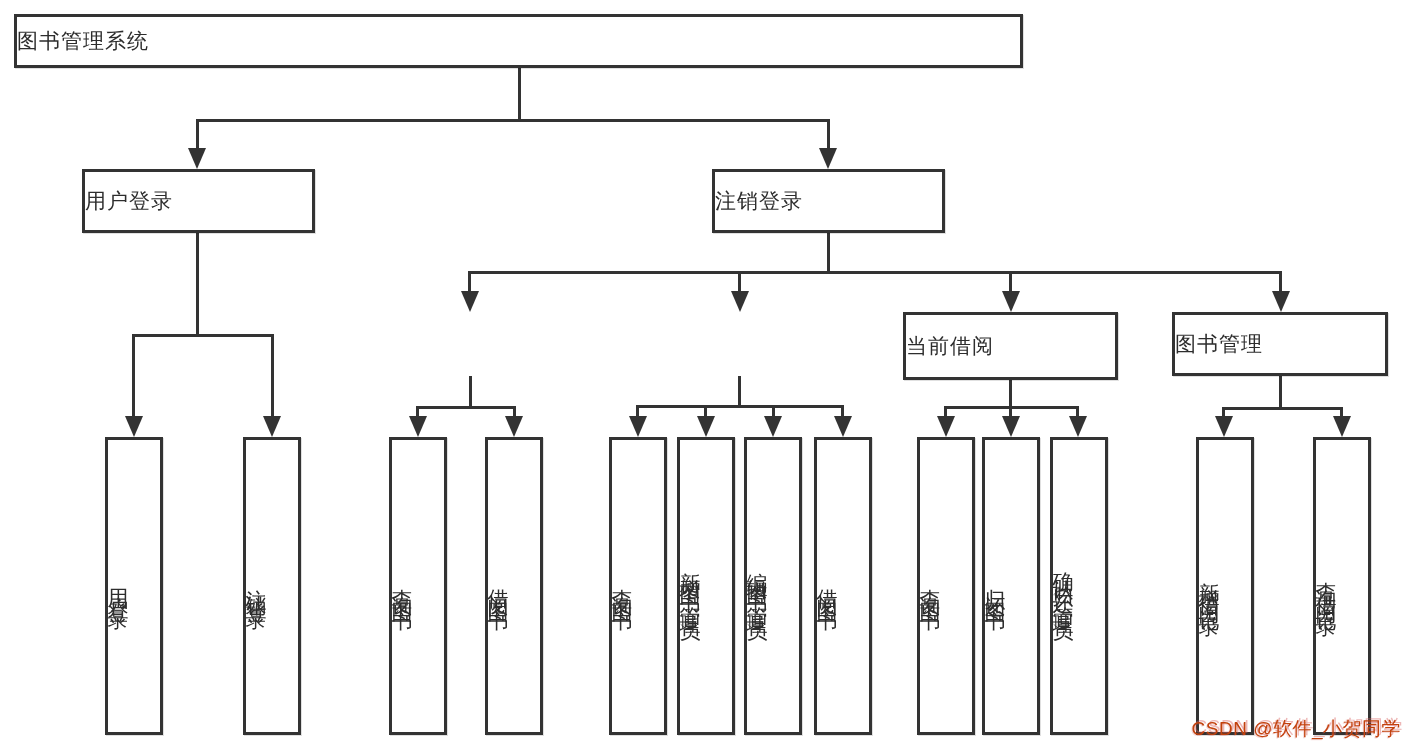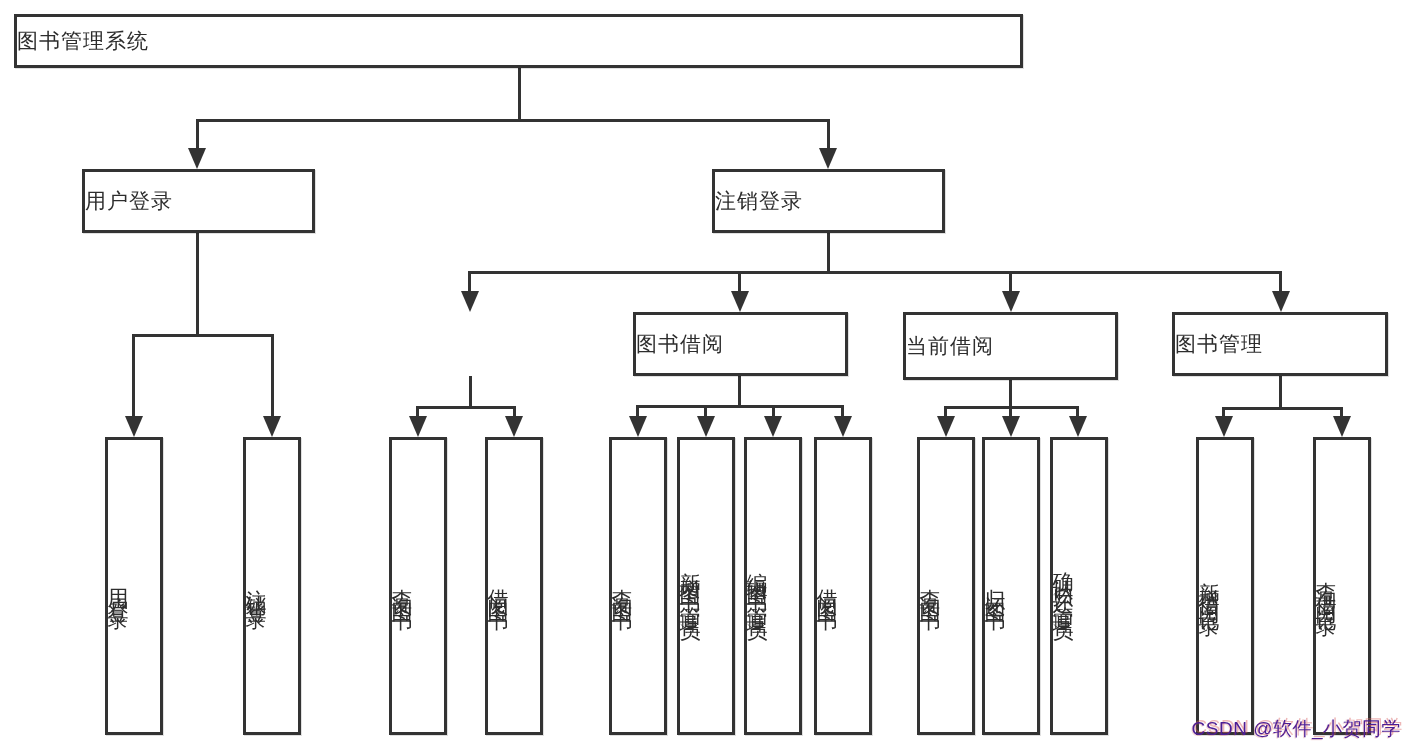--- a/index.html
+++ b/index.html
@@ -19,21 +19,21 @@
   }
   .hline{position:absolute;height:3px;background:#333333;}
   .vline{position:absolute;width:3px;background:#333333;}
   .ahead{
     position:absolute;width:0;height:0;
     border-left:9px solid transparent;border-right:9px solid transparent;
     border-top:21px solid #333333;
   }
   .watermark{
     position:absolute;right:4px;bottom:5px;z-index:10;
-    font-size:19px;color:#4c1d95;letter-spacing:0.5px;
+    font-size:19px;color:#c2410c;letter-spacing:0.5px;
     text-shadow:2px -2px 0 rgba(216,96,96,0.45), -1px 1px 0 rgba(216,96,96,0.25);
     text-align:center;
   }
 </style>
 </head>
 <body>
 
 <div class="canvas">
 
   <div class="vline" style="left:518px;top:68px;height:52px;"></div>
@@ -99,23 +99,20 @@
     <span>图书管理系统</span>
   </div>
 
   <div class="node" style="left:82px;top:169px;width:233px;height:64px;">
     <span>用户登录</span>
   </div>
   <div class="node" style="left:712px;top:169px;width:233px;height:64px;">
     <span>注销登录</span>
   </div>
 
-  <div class="node" style="left:633px;top:312px;width:215px;height:64px;">
-    <span>图书借阅</span>
-  </div>
   <div class="node" style="left:903px;top:312px;width:215px;height:68px;">
     <span>当前借阅</span>
   </div>
   <div class="node" style="left:1172px;top:312px;width:216px;height:64px;">
     <span>图书管理</span>
   </div>
 
   <div class="node vert" style="left:105px;top:437px;width:58px;height:298px;">
     <span>用户登录</span>
   </div>

